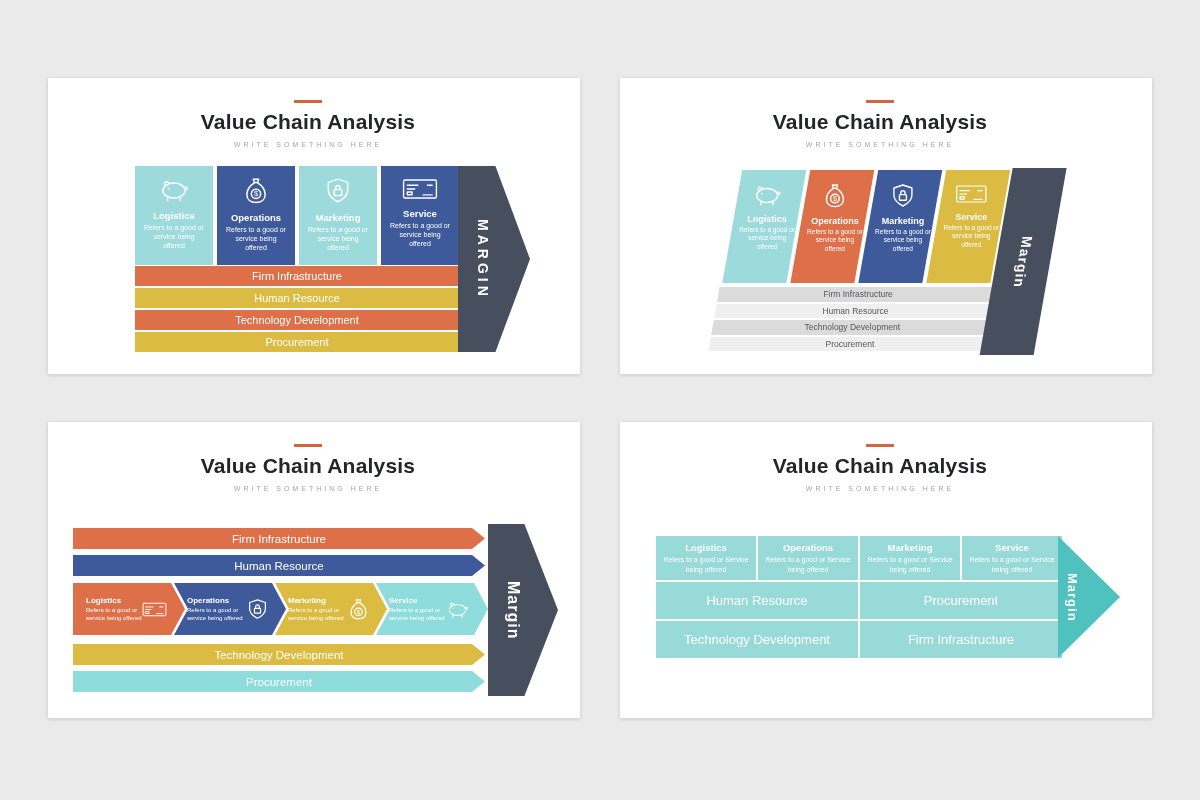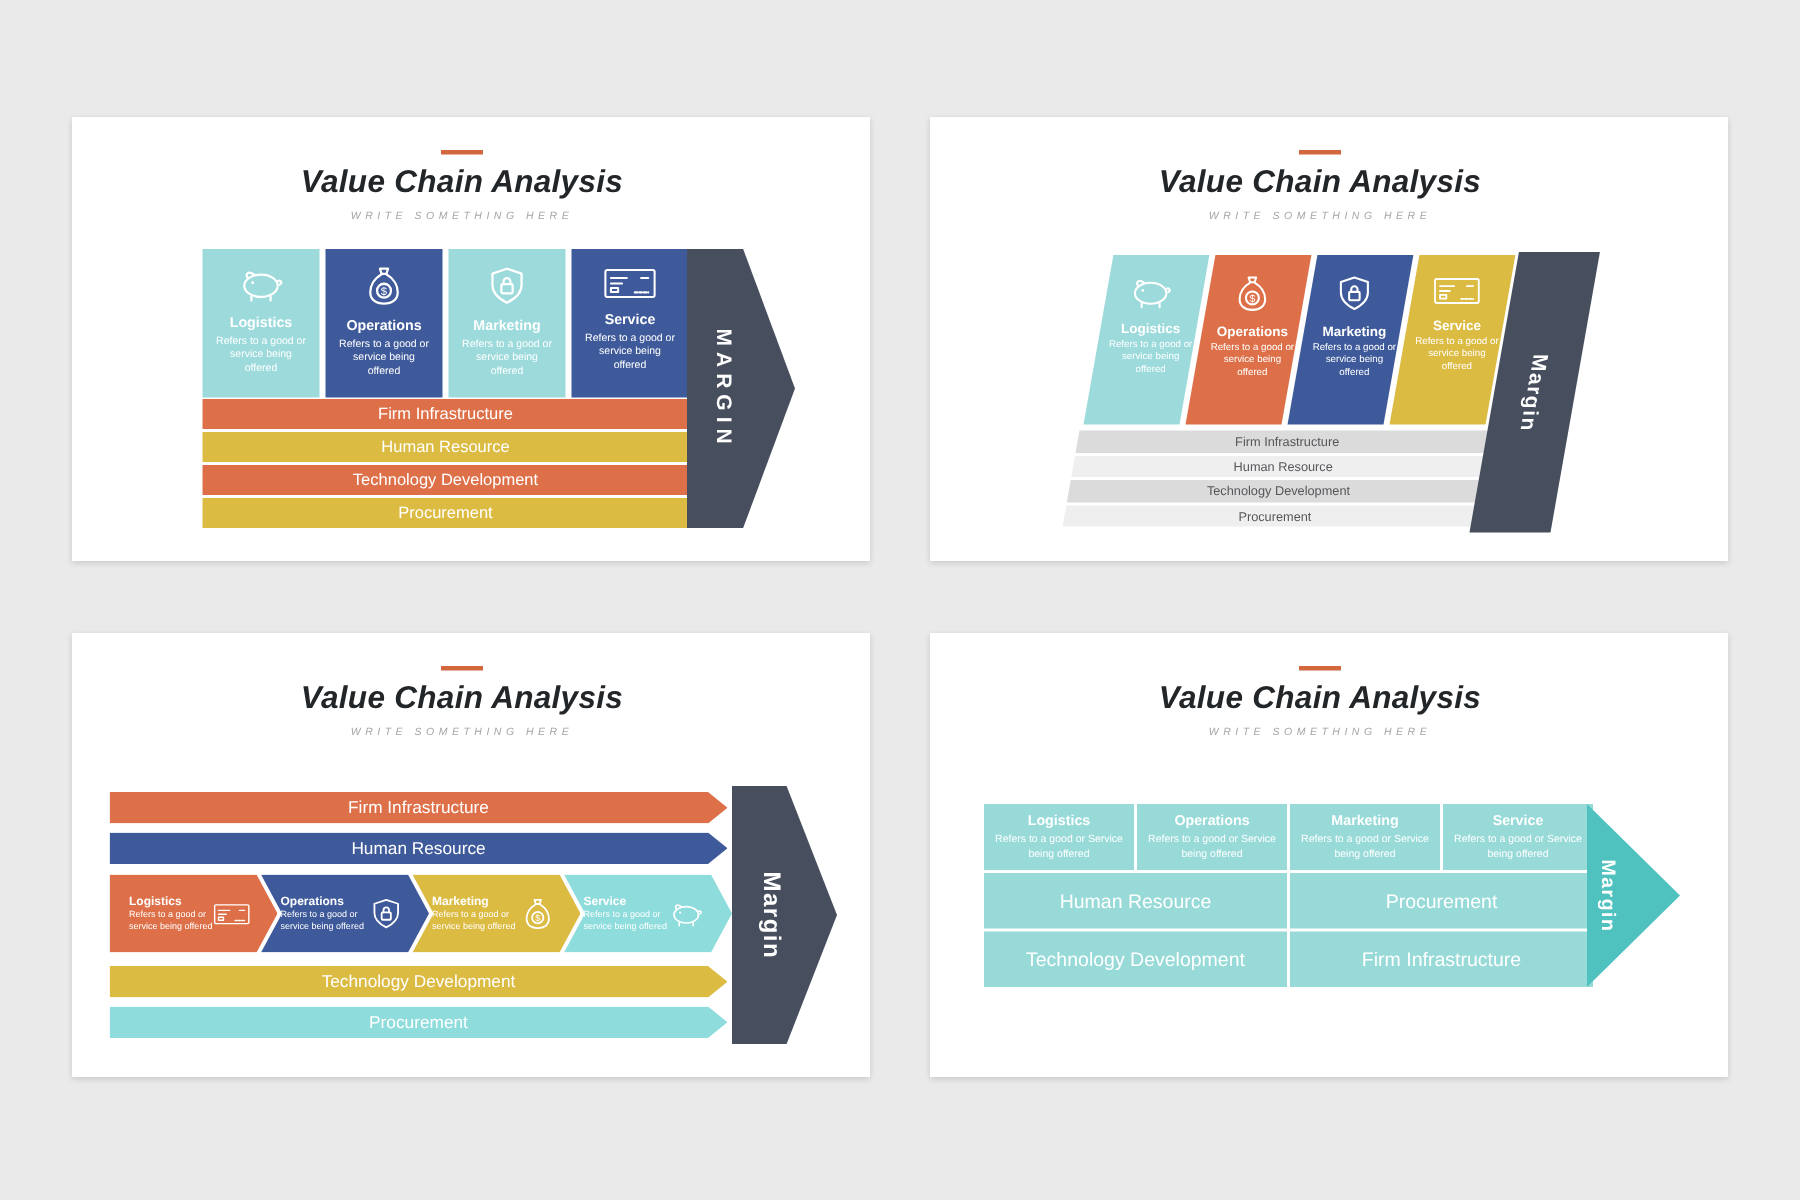--- a/index.html
+++ b/index.html
@@ -6,21 +6,21 @@
   html,body { width:1200px; height:800px; background:#EAEAEA; overflow:hidden;
               font-family:"Liberation Sans", sans-serif; }
   .slide { position:absolute; width:532px; height:296px; background:#fff;
            box-shadow:0 1px 4px rgba(0,0,0,.15); }
   #slide1 { left:48px;  top:78px; }
   #slide2 { left:620px; top:78px; }
   #slide3 { left:48px;  top:422px; }
   #slide4 { left:620px; top:422px; }
 
   
-  .hdr { position:absolute; top:22px; left:0; right:12px; text-align:center;font-style:italic; }
+  .hdr { position:absolute; top:22px; left:0; right:12px; text-align:center; }
   .accent-line { width:28px; height:3px; background:#D2673E; margin:0 auto 7px; }
   .title { font-size:21px; font-weight:700; color:#232629; letter-spacing:.2px; }
   .subtitle { margin-top:7px; font-size:7px; letter-spacing:3px; color:#A6A6A6; }
 
   
   .bg-teal   { background:#9CDADB; }
   .bg-teal2  { background:#8FDCDC; }
   .bg-blue   { background:#3E5A9A; }
   .bg-orange { background:#DD7048; }
   .bg-yellow { background:#DCBB42; }

